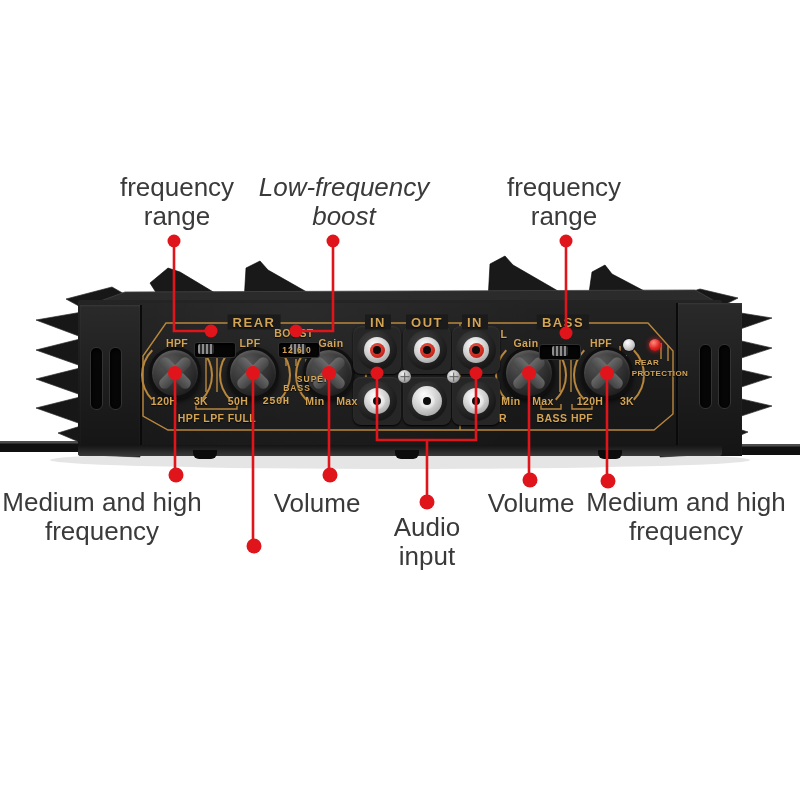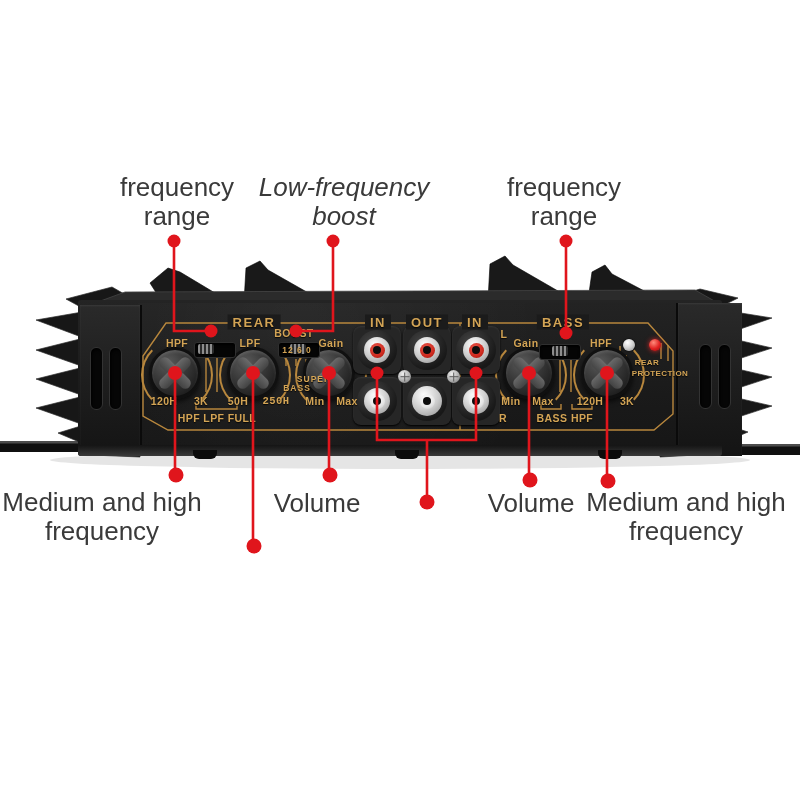--- a/index.html
+++ b/index.html
@@ -283,20 +283,24 @@
     <div>frequency</div>
     <div>range</div>
   </div>
   <div class="callout" style="left:-10px;top:488px;width:224px;">
     <div>Medium and high</div>
     <div>frequency</div>
   </div>
   <div class="callout" style="left:207px;top:489px;width:220px;">
     <div>Volume</div>
   </div>
+  <div class="callout" style="left:317px;top:513px;width:220px;">
+    <div>Audio</div>
+    <div>input</div>
+  </div>
   <div class="callout" style="left:421px;top:489px;width:220px;">
     <div>Volume</div>
   </div>
   <div class="callout" style="left:576px;top:488px;width:220px;">
     <div>Medium and high</div>
     <div>frequency</div>
   </div>
 
 </div>
 

